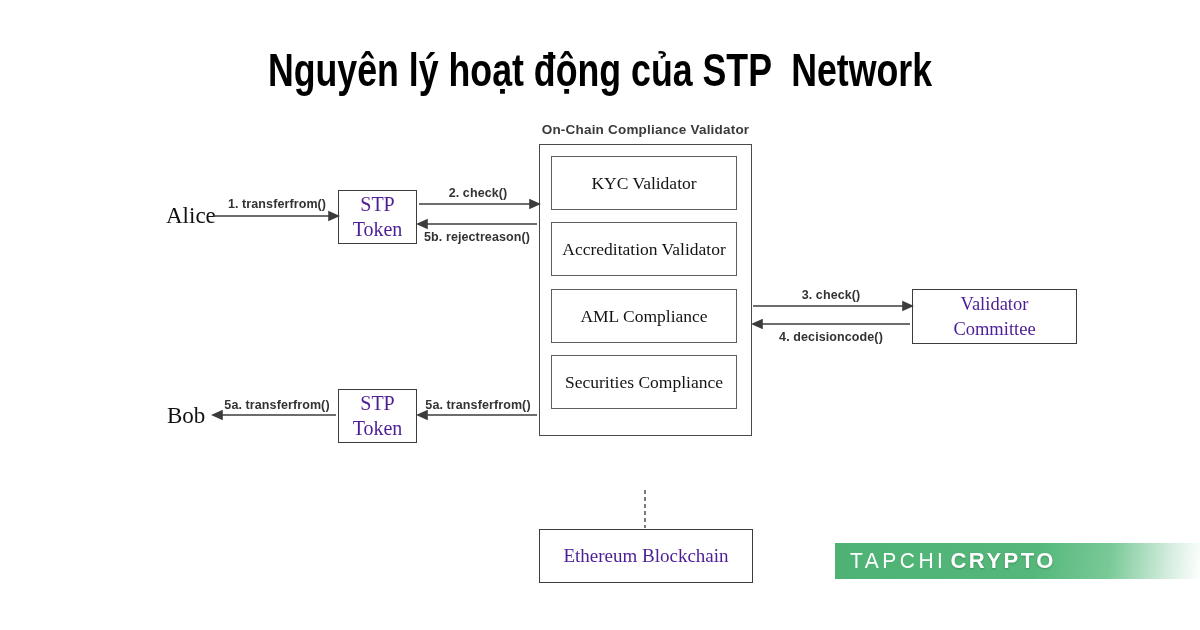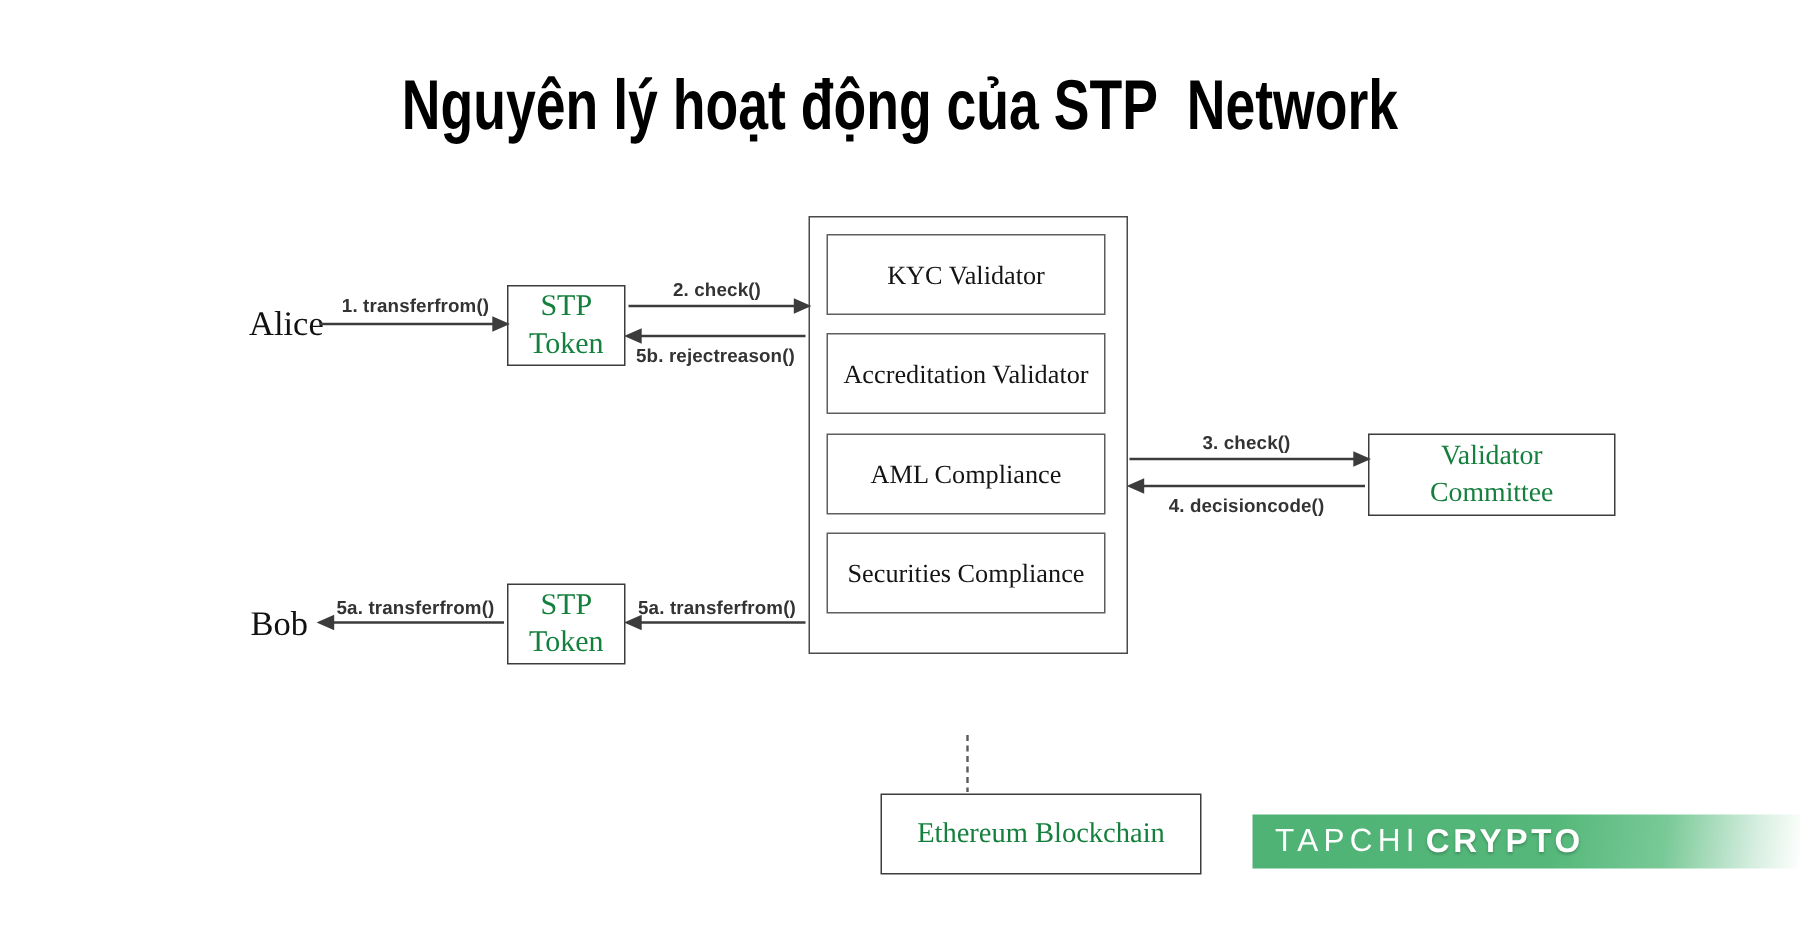--- a/index.html
+++ b/index.html
@@ -72,21 +72,21 @@
   .small-box {
     position: absolute;
     border: 1.5px solid #3c3c3c;
     background: #ffffff;
     display: flex;
     flex-direction: column;
     align-items: center;
     justify-content: center;
     text-align: center;
     font-family: "Liberation Serif", serif;
-    color: #15803d;
+    color: #4c1d95;
   }
   .token-box {
     left: 338px;
     width: 79px;
     height: 54px;
     font-size: 20px;
     line-height: 1.25;
   }
   .token-top { top: 190px; }
   .token-bottom { top: 389px; }
@@ -97,21 +97,20 @@
     height: 55px;
     font-size: 18.5px;
     line-height: 1.3;
   }
   .eth-box {
     left: 539px;
     top: 529px;
     width: 214px;
     height: 54px;
     font-size: 19px;
-    margin-left: 48px;
   }
   .actor {
     position: absolute;
     font-family: "Liberation Serif", serif;
     font-size: 23px;
     color: #111111;
   }
   .actor-alice { left: 166px; top: 203px; }
   .actor-bob { left: 167px; top: 403px; }
   .arrow-label {
@@ -159,20 +158,21 @@
     text-shadow: 0 1px 2px rgba(40,90,60,0.45);
   }
 </style>
 </head>
 <body>
 
 <div class="stage">
 
   <h1 class="title">Nguyên lý hoạt động của STP  Network</h1>
 
+  <div class="onchain-label">On-Chain Compliance Validator</div>
 
   <div class="container-box">
     <div class="vbox vbox-1">
       <span>KYC Validator</span>
     </div>
     <div class="vbox vbox-2">
       <span>Accreditation Validator</span>
     </div>
     <div class="vbox vbox-3">
       <span>AML Compliance</span>

